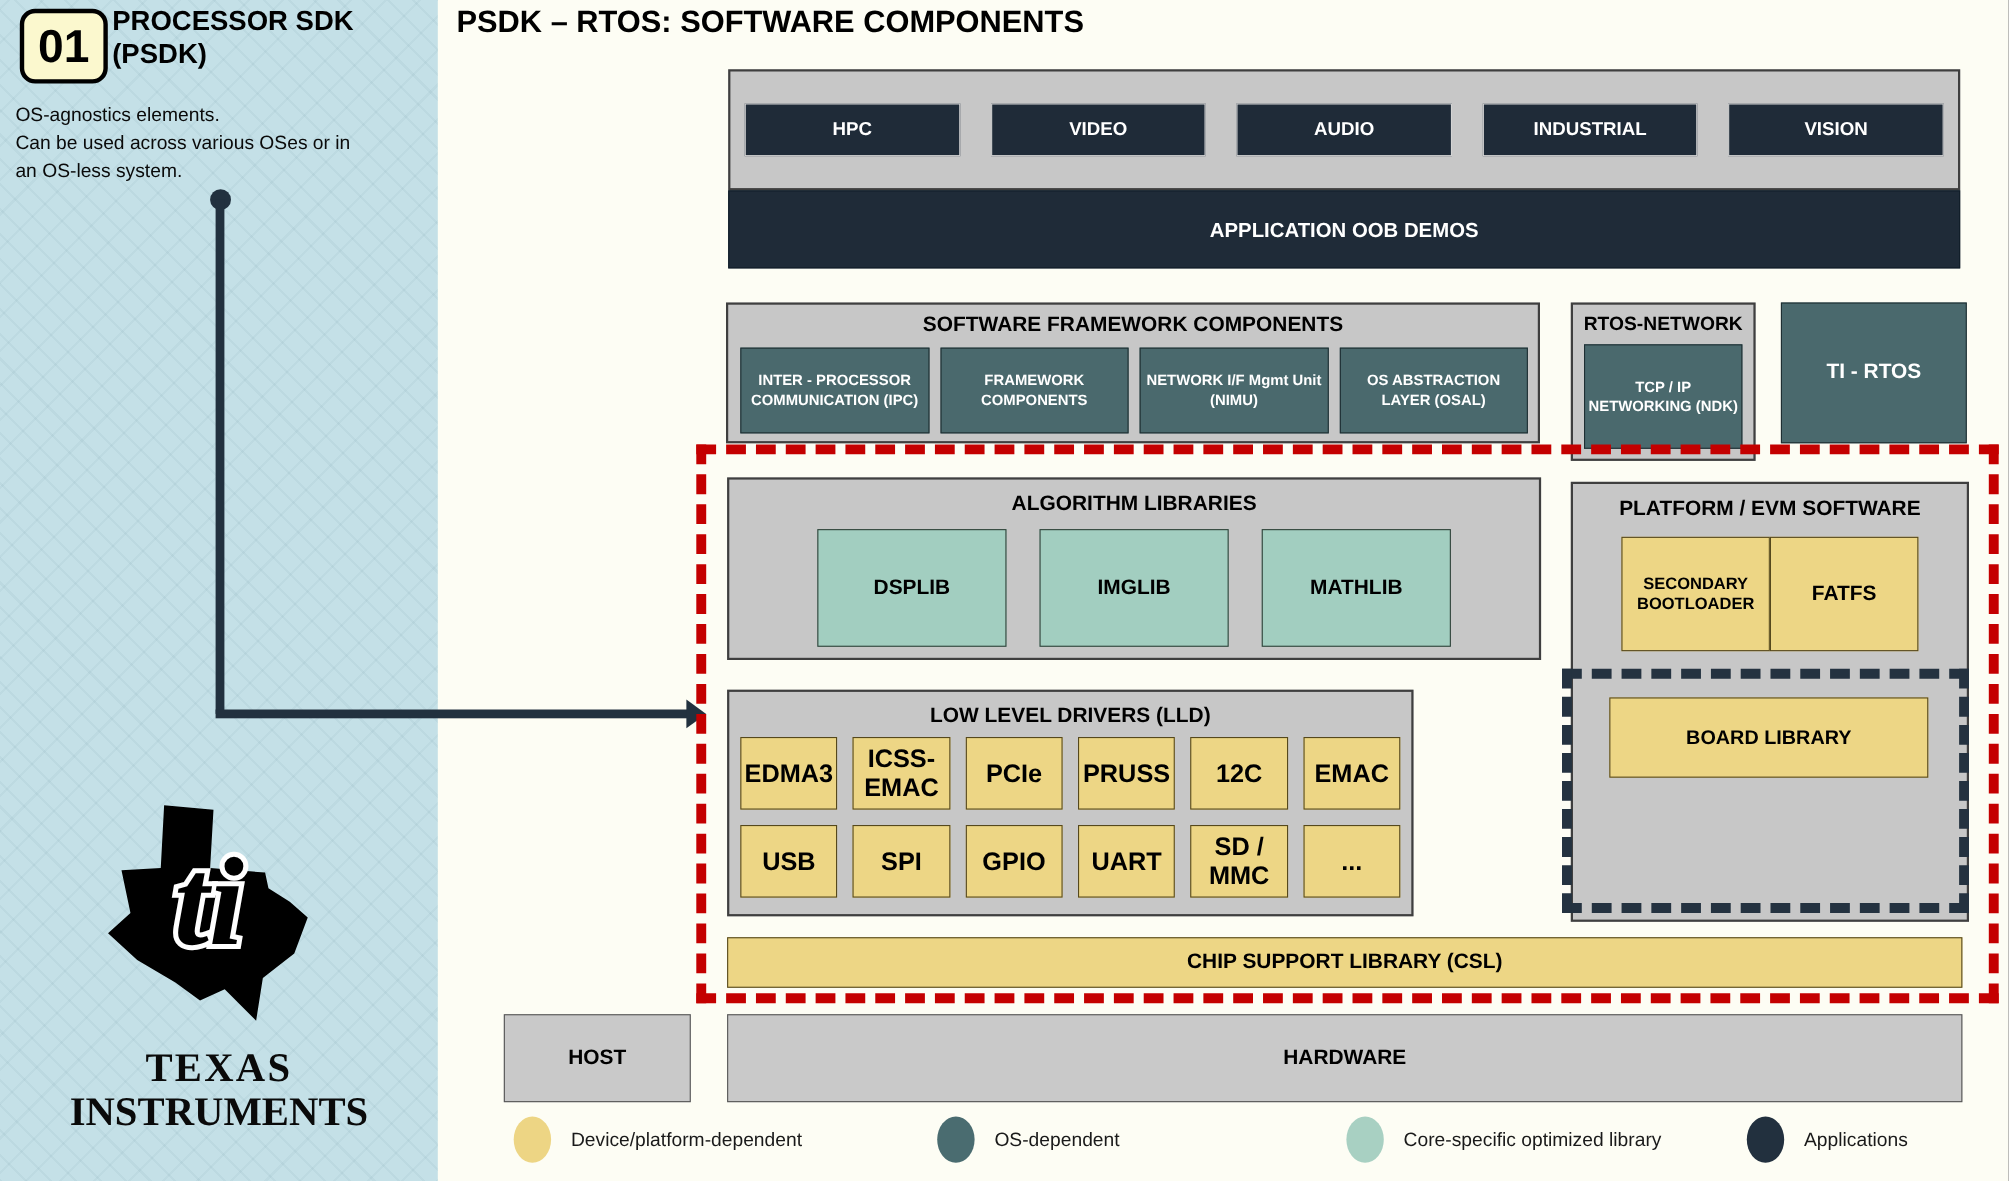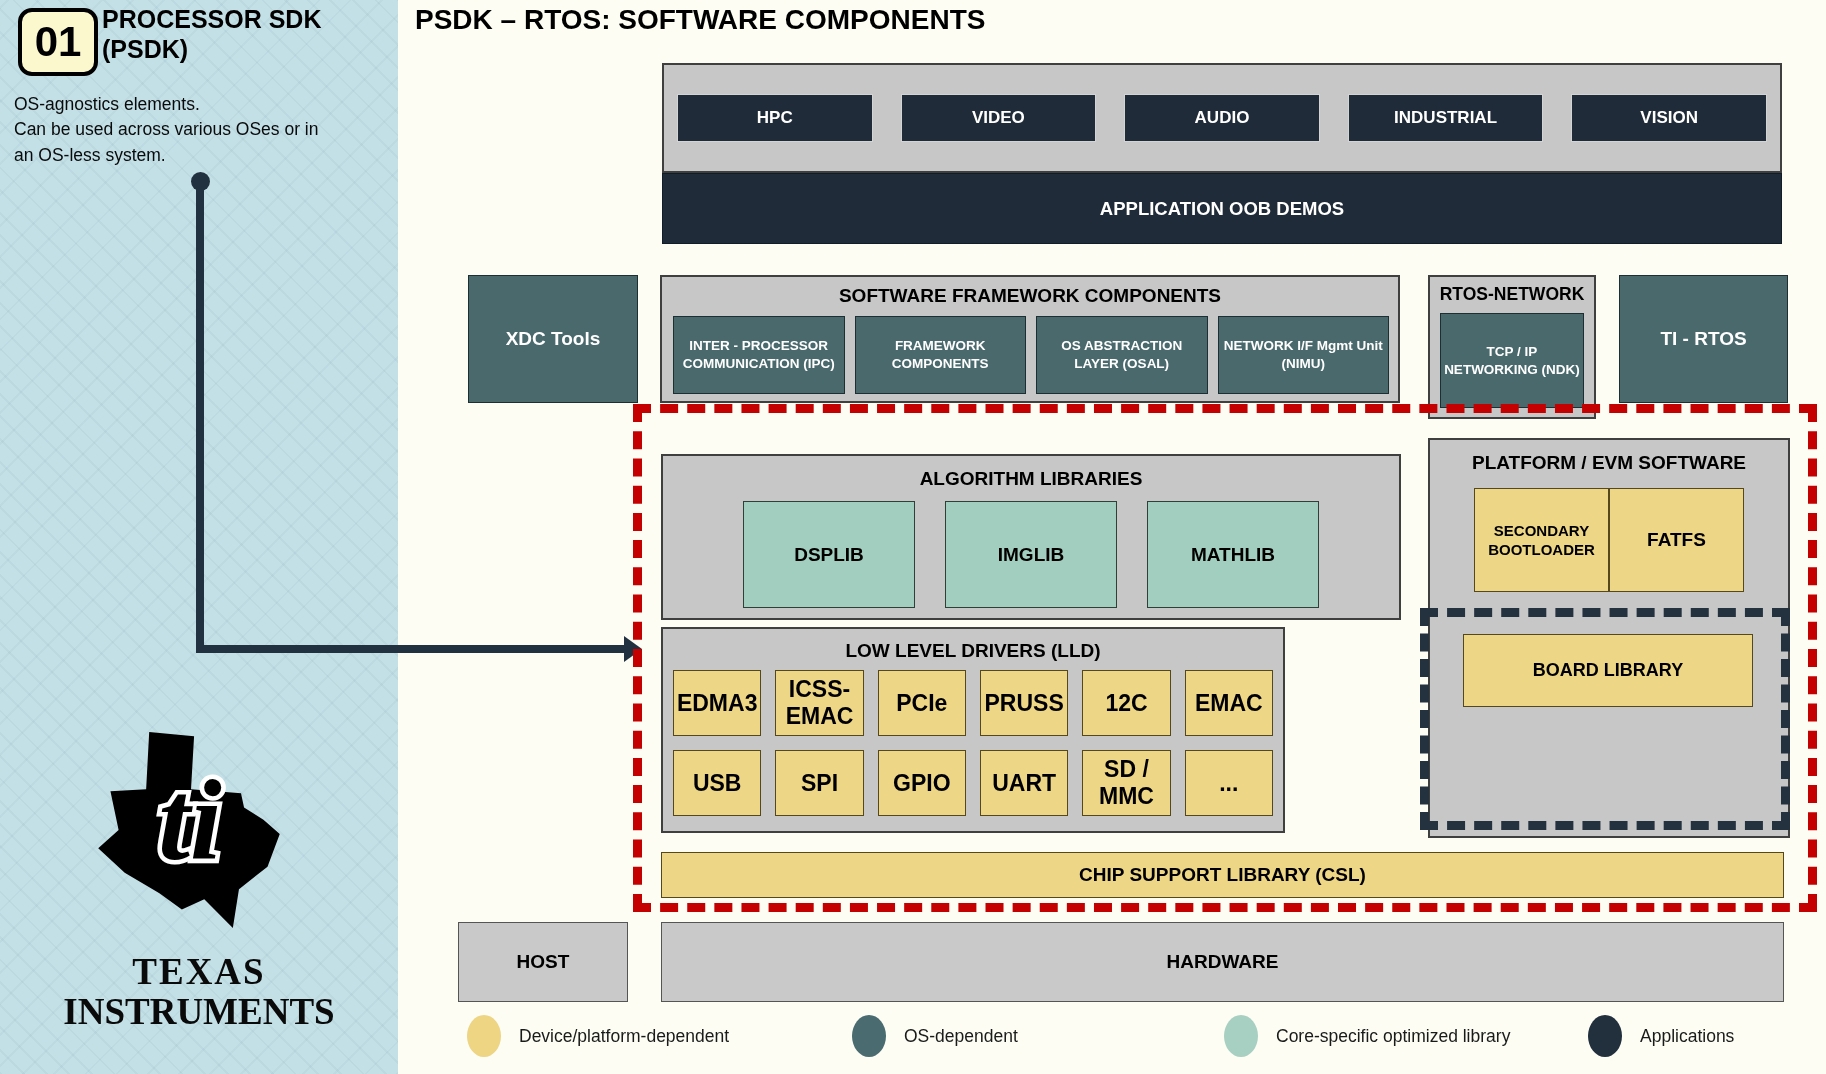--- a/index.html
+++ b/index.html
@@ -51,21 +51,21 @@
   .fw-wrap{left:660px;top:275px;width:740px;height:128px;}
   .fw-row{position:absolute;left:11px;right:9px;top:39px;bottom:7px;display:flex;gap:10px;}
   .fw-box{flex:1;font-size:13.5px;line-height:1.3;padding:2px;}
   .rtos-net-wrap{left:1428px;top:275px;width:168px;height:144px;}
   .rtos-net-box{position:absolute;left:10px;right:10px;top:36px;bottom:9px;font-size:13.5px;line-height:1.3;}
   .ti-rtos-box{left:1619px;top:275px;width:169px;height:128px;font-size:19px;text-align:center;}
 
   .red-region{left:633px;top:404px;width:1184px;height:508px;border:9px dashed #C40000;box-sizing:border-box;}
   .navy-region{left:1420px;top:608px;width:370px;height:222px;border:9px dashed #243240;box-sizing:border-box;}
 
-  .algo-wrap{left:661px;top:454px;width:740px;height:166px;}
+  .algo-wrap{left:661px;top:434px;width:740px;height:166px;}
   .algo-row{position:absolute;left:0;right:0;top:45px;display:flex;justify-content:center;gap:30px;}
   .algo-box{width:172px;height:107px;font-size:19px;}
 
   .platform-wrap{left:1428px;top:438px;width:362px;height:400px;}
   .plat-row{position:absolute;left:0;right:0;top:48px;display:flex;justify-content:center;}
   .plat-box{width:135px;height:104px;font-size:15px;line-height:1.3;}
   .plat-box.big{font-size:19px;}
   .board-box{left:1463px;top:634px;width:290px;height:73px;font-size:18px;}
   .diag-box{left:1463px;top:718px;width:290px;height:74px;font-size:18px;}
 
@@ -122,29 +122,28 @@
   <div class="abs gray apps-wrap">
     <div class="dark ctr app-box">HPC</div>
     <div class="dark ctr app-box">VIDEO</div>
     <div class="dark ctr app-box">AUDIO</div>
     <div class="dark ctr app-box">INDUSTRIAL</div>
     <div class="dark ctr app-box">VISION</div>
   </div>
 
   <div class="abs dark ctr oob-bar">APPLICATION OOB DEMOS</div>
 
-  <div class="abs teal ctr xdc-box">XDC Tools</div>
 
   <div class="abs gray fw-wrap">
     <div class="c-title" style="top:8px;">SOFTWARE FRAMEWORK COMPONENTS</div>
     <div class="fw-row">
       <div class="teal ctr fw-box">INTER - PROCESSOR COMMUNICATION (IPC)</div>
       <div class="teal ctr fw-box">FRAMEWORK COMPONENTS</div>
+      <div class="teal ctr fw-box">NETWORK I/F Mgmt Unit (NIMU)</div>
       <div class="teal ctr fw-box">OS ABSTRACTION LAYER (OSAL)</div>
-      <div class="teal ctr fw-box">NETWORK I/F Mgmt Unit (NIMU)</div>
     </div>
   </div>
 
   <div class="abs gray rtos-net-wrap">
     <div class="c-title" style="top:7px;font-size:17.5px;">RTOS-NETWORK</div>
     <div class="teal ctr rtos-net-box">TCP / IP NETWORKING (NDK)</div>
   </div>
 
   <div class="abs teal ctr ti-rtos-box">TI - RTOS</div>
 

